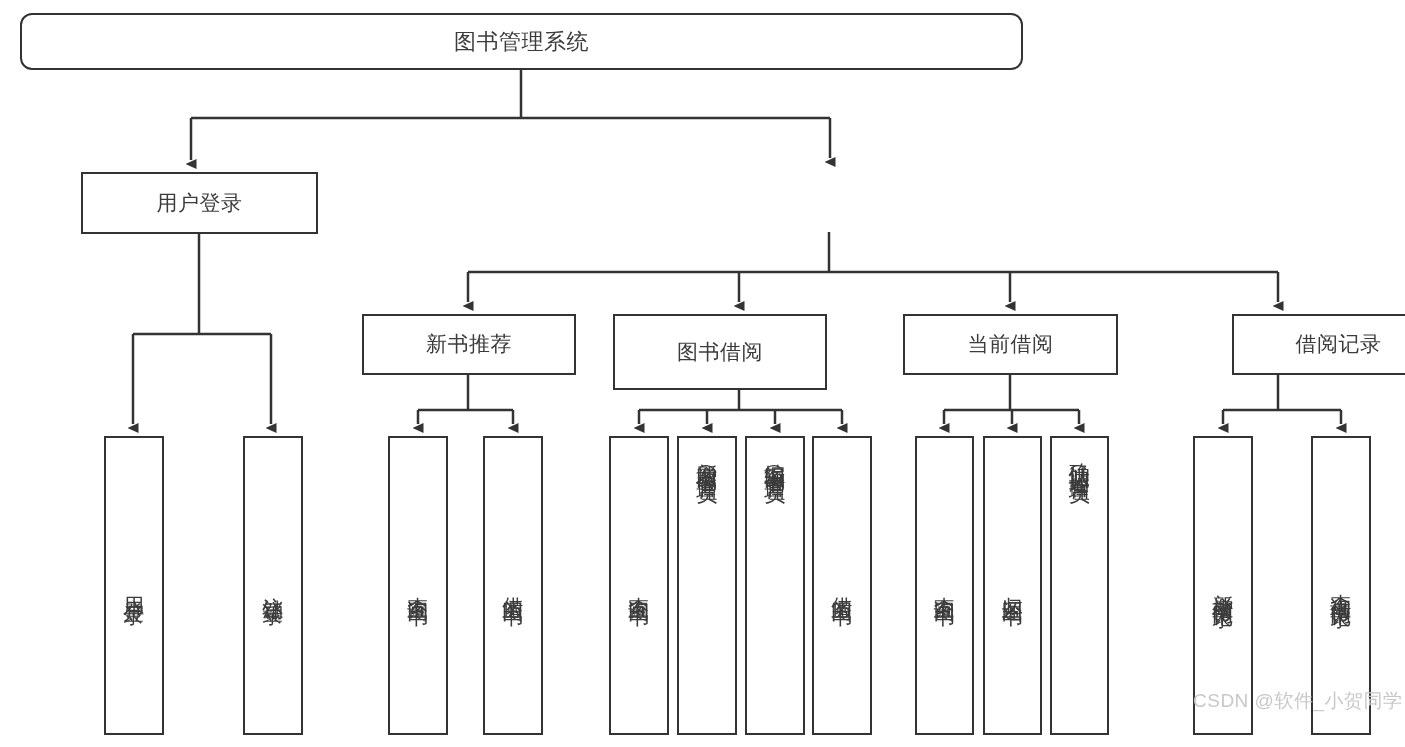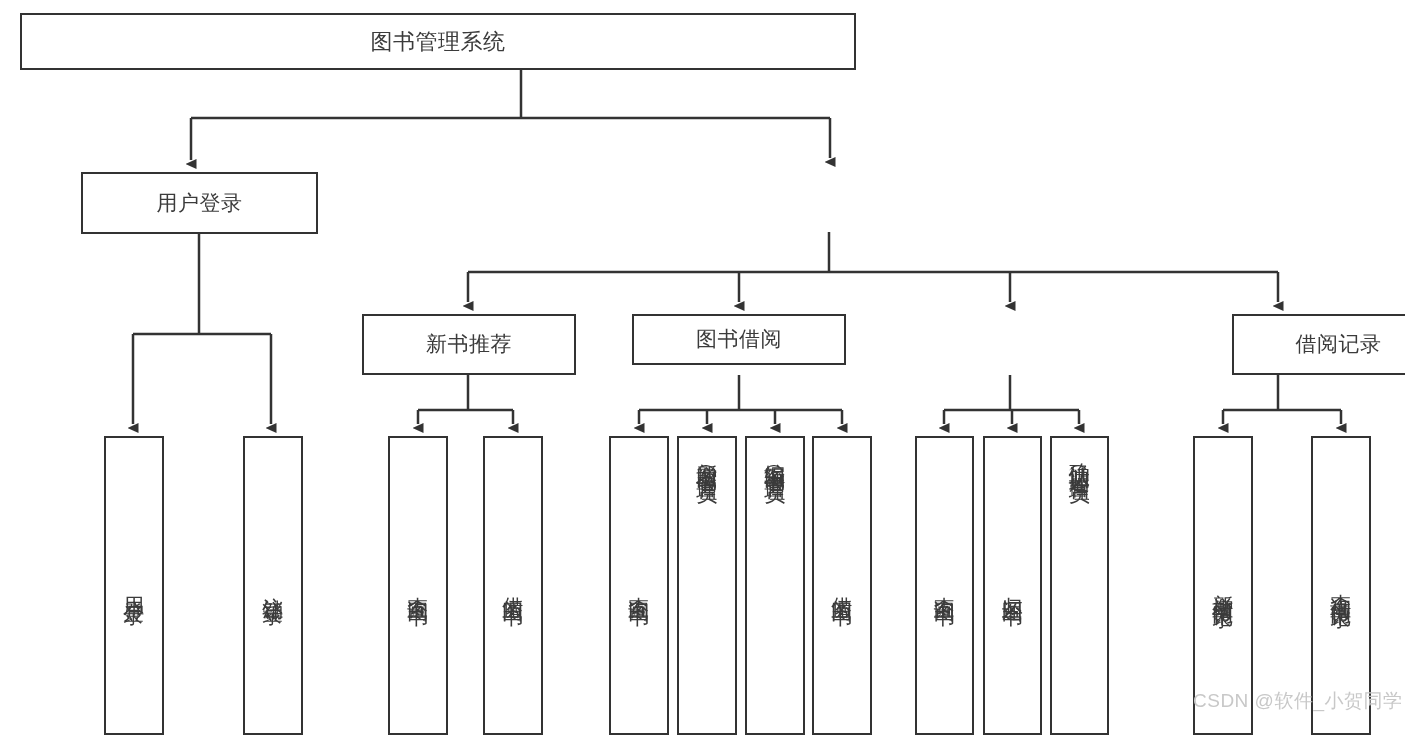--- a/index.html
+++ b/index.html
@@ -119,33 +119,36 @@
       <path d="M1012,410 L1012,424" marker-end="url(#arrow)"></path>
       <path d="M1079,410 L1079,424" marker-end="url(#arrow)"></path>
 
       <path d="M1278,375 L1278,410"></path>
       <path d="M1223,410 L1341,410"></path>
       <path d="M1223,410 L1223,424" marker-end="url(#arrow)"></path>
       <path d="M1341,410 L1341,424" marker-end="url(#arrow)"></path>
     </g>
   </svg>
 
-  <div class="node root" style="left:20px; top:13px; width:836px; height:57px;">
+  <div class="node root" style="left:20px; top:13px; width:1003px; height:57px;border-radius:12px;">
     <span class="label">图书管理系统</span>
   </div>
 
   <div class="node" style="left:81px; top:172px; width:237px; height:62px;">
     <span class="label">用户登录</span>
   </div>
 
   <div class="node" style="left:362px; top:314px; width:214px; height:61px;">
     <span class="label">新书推荐</span>
   </div>
-  <div class="node" style="left:632px; top:314px; width:214px; height:51px;">
+  <div class="node" style="left:613px; top:314px; width:214px; height:76px;">
     <span class="label">图书借阅</span>
+  </div>
+  <div class="node" style="left:903px; top:314px; width:215px; height:61px;">
+    <span class="label">当前借阅</span>
   </div>
   <div class="node" style="left:1232px; top:314px; width:213px; height:61px;">
     <span class="label">借阅记录</span>
   </div>
 
   <div class="leaf" style="left:104px; top:436px; width:60px; height:299px;">
     <span class="vlabel">用户登录</span>
   </div>
   <div class="leaf" style="left:243px; top:436px; width:60px; height:299px;">
     <span class="vlabel">注销登录</span>

